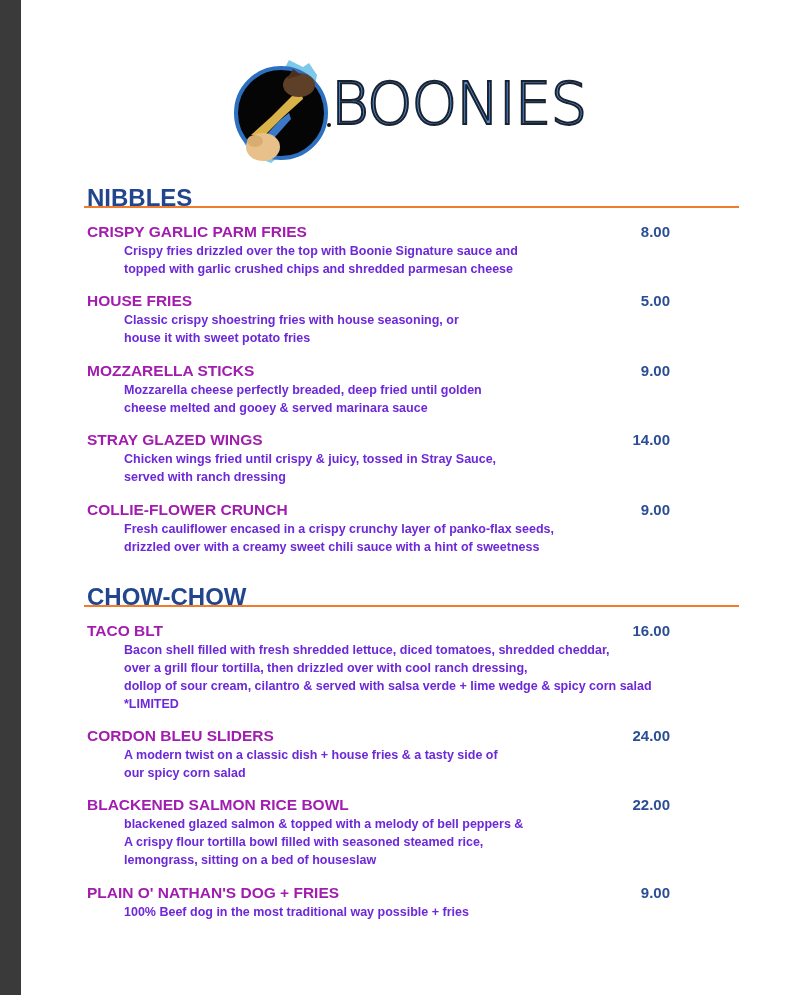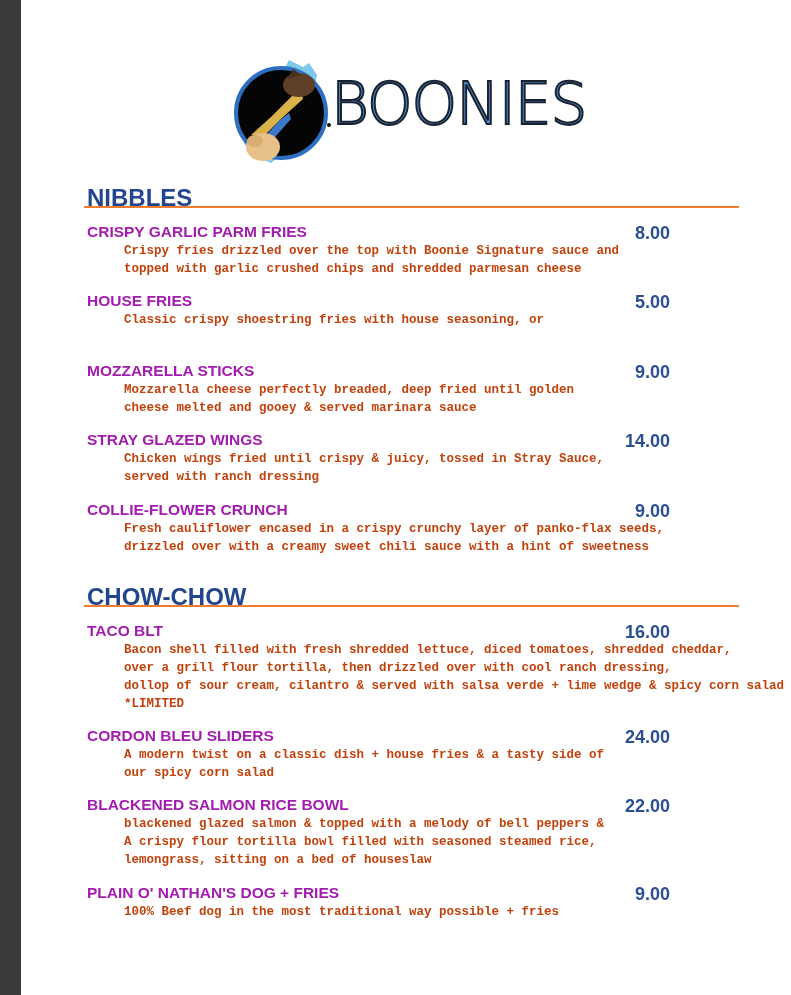--- a/index.html
+++ b/index.html
@@ -33,26 +33,26 @@
   .rule {
     position: absolute; left: 63px; width: 655px; height: 2px; background: #f07d2d;
   }
   .item-name {
     position: absolute; left: 66px;
     font-size: 15.5px; font-weight: bold; color: #a21caf;
     white-space: nowrap;
   }
   .item-price {
     position: absolute; right: 132px; text-align: right;
-    font-size: 18px; font-weight: bold; color: #2b4e94;
+    font-size: 15px; font-weight: bold; color: #2b4e94;
   }
   .item-desc {
     position: absolute; left: 103px;
-    font-size: 12.5px; font-weight: bold; color: #c2410c;
-    line-height: 18px; white-space: nowrap; font-family: Liberation Mono, monospace;
+    font-size: 12.5px; font-weight: bold; color: #6d28d9;
+    line-height: 18px; white-space: nowrap;
   }
 </style>
 </head>
 <body>
 
 <div class="page">
 
   <div class="logo">
     <svg class="logo-emblem" viewBox="0 0 105 115" width="105" height="115">
       <path d="M58 5 L72 12 L78 8 L86 20 L84 30 L92 40 L86 55 L80 60 L70 75 L60 90 L50 100 L40 108 L30 104 L22 96 L14 90 L10 80 L12 70 L8 62 L14 58 L22 50 L30 42 L40 30 L50 20 Z" fill="#7ec8ea"></path>
@@ -79,20 +79,21 @@
       <div>Crispy fries drizzled over the top with Boonie Signature sauce and</div>
       <div>topped with garlic crushed chips and shredded parmesan cheese</div>
     </div>
   </div>
 
   <div>
     <div class="item-name" style="top:292px;">HOUSE FRIES</div>
     <div class="item-price" style="top:292px;">5.00</div>
     <div class="item-desc" style="top:311px;">
       <div>Classic crispy shoestring fries with house seasoning, or</div>
+      <div>house it with sweet potato fries</div>
     </div>
   </div>
 
   <div>
     <div class="item-name" style="top:362px;">MOZZARELLA STICKS</div>
     <div class="item-price" style="top:362px;">9.00</div>
     <div class="item-desc" style="top:381px;">
       <div>Mozzarella cheese perfectly breaded, deep fried until golden</div>
       <div>cheese melted and gooey &amp; served marinara sauce</div>
     </div>

